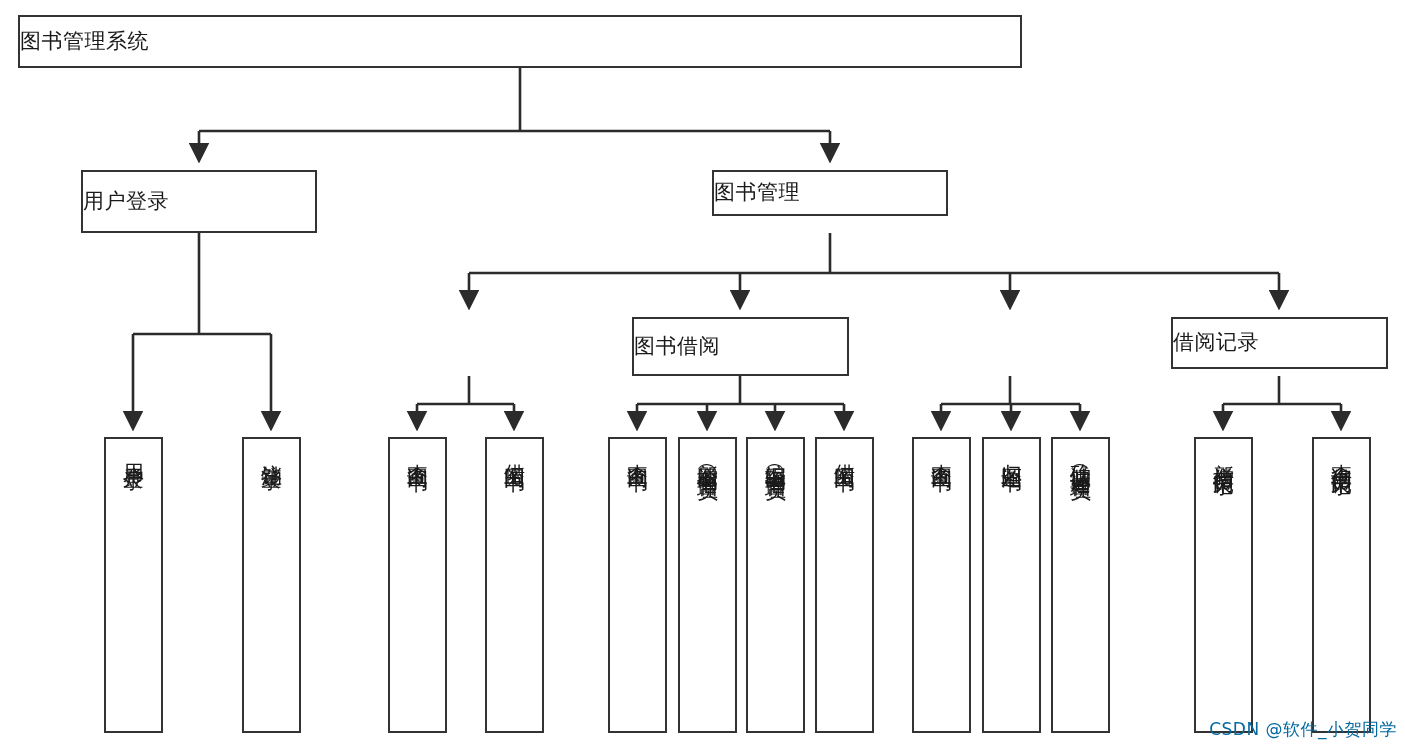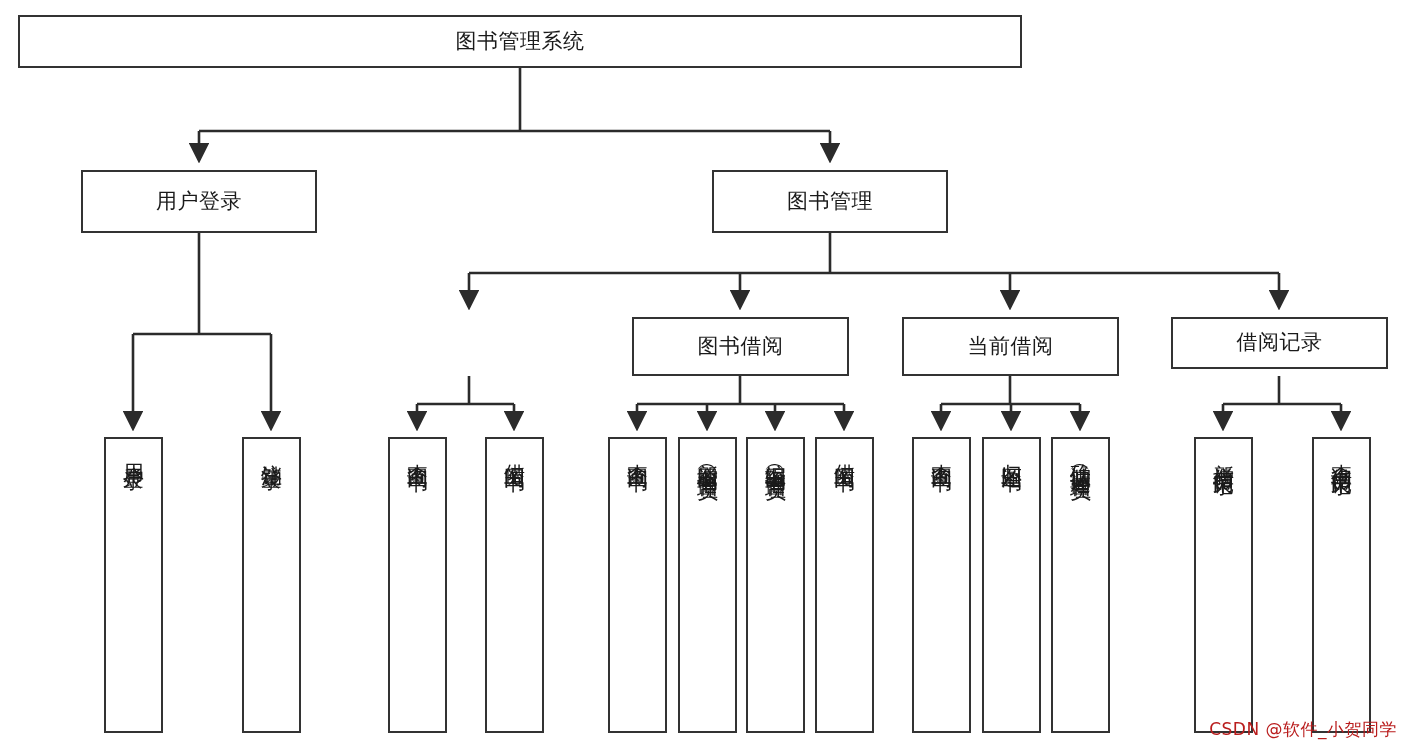--- a/index.html
+++ b/index.html
@@ -26,21 +26,20 @@
     height: 747px;
     pointer-events: none;
   }
   .node {
     position: absolute;
     box-sizing: border-box;
     background: #ffffff;
     border: 2.2px solid #333333;
     display: flex;
     align-items: center;
-    justify-content: center;
     color: #1a1a1a;
   }
   .node-label {
     display: block;
     text-align: center;
     line-height: 1.22;
     letter-spacing: 0.5px;
     white-space: nowrap;
   }
   
@@ -62,21 +61,21 @@
     font-size: 21px;
     line-height: 1.05;
     letter-spacing: 2.5px;
     white-space: nowrap;
   }
   #watermark {
     position: absolute;
     right: 8px;
     bottom: 6px;
     font-size: 17px;
-    color: #b91c1c;
+    color: #0369a1;
     letter-spacing: 0.5px;
     white-space: nowrap;
     font-family: "DejaVu Sans", "Liberation Sans", sans-serif;
   }
 </style>
 </head>
 <body>
 
 <div id="diagram-root">
 
@@ -131,29 +130,26 @@
     </g>
   </svg>
 
   <div class="node root horiz" style="left:18px; top:15px; width:1004px; height:53px;">
     <span class="node-label">图书管理系统</span>
   </div>
 
   <div class="node horiz" style="left:81px; top:170px; width:236px; height:63px;">
     <span class="node-label">用户登录</span>
   </div>
-  <div class="node horiz" style="left:712px; top:170px; width:236px; height:63px;">
+  <div class="node horiz" style="left:712px; top:170px; width:236px; height:46px;">
     <span class="node-label">图书管理</span>
   </div>
 
   <div class="node horiz" style="left:632px; top:317px; width:217px; height:59px;">
     <span class="node-label">图书借阅</span>
-  </div>
-  <div class="node horiz" style="left:902px; top:317px; width:217px; height:59px;">
-    <span class="node-label">当前借阅</span>
   </div>
   <div class="node horiz" style="left:1171px; top:317px; width:217px; height:52px;">
     <span class="node-label">借阅记录</span>
   </div>
 
   <div class="node vert" style="left:104px; top:437px; width:59px; height:296px;">
     <span class="node-label">用户登录</span>
   </div>
   <div class="node vert" style="left:242px; top:437px; width:59px; height:296px;">
     <span class="node-label">注销登录</span>

